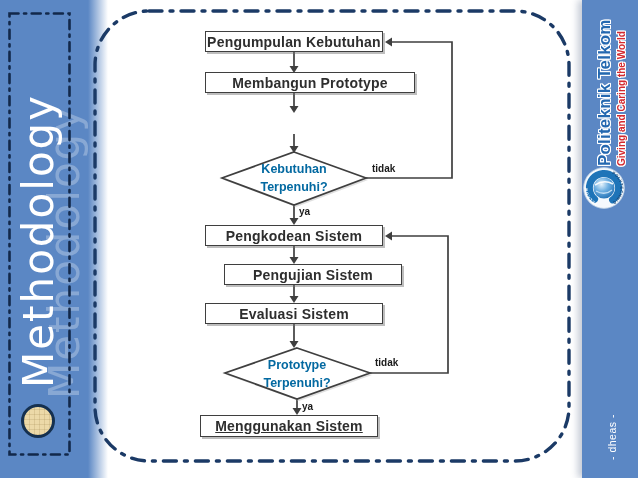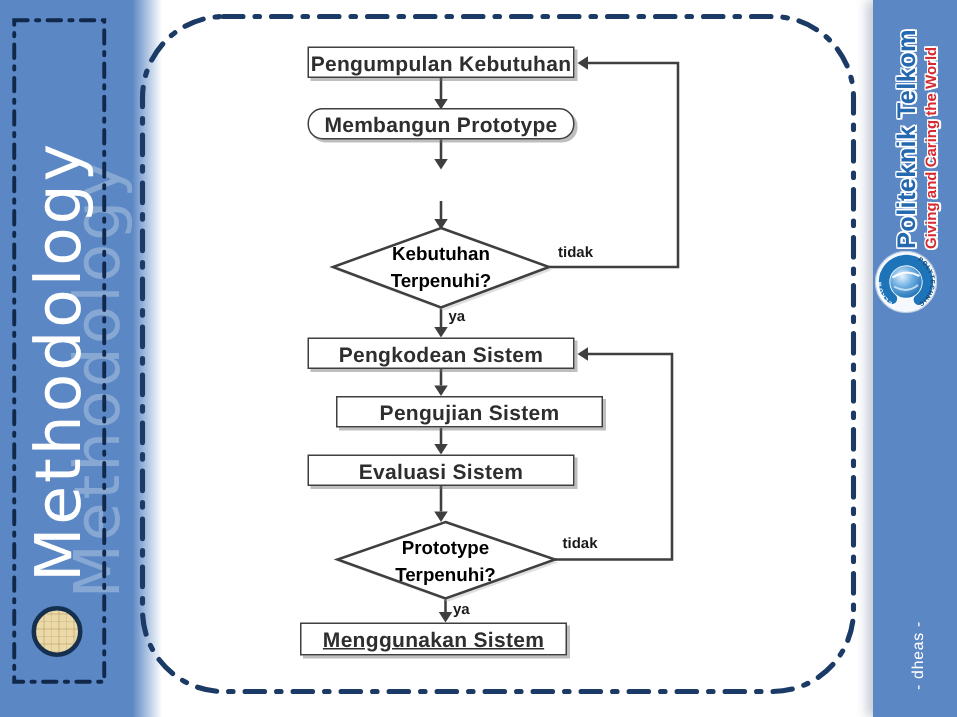--- a/index.html
+++ b/index.html
@@ -27,28 +27,28 @@
   
   .content-dash{position:absolute;left:0;top:0;z-index:2;}
 
   
   .fc-svg{position:absolute;left:0;top:0;z-index:2;}
   .fc-box{position:absolute;box-sizing:border-box;height:21px;background:#fff;
     border:1.6px solid #3f3f3f;box-shadow:2px 2px 0 rgba(110,110,110,0.45);
     display:flex;align-items:center;justify-content:center;
     font-size:14px;font-weight:bold;color:#2e2e2e;letter-spacing:0.2px;z-index:3;}
   .b0{left:205px;top:31px;width:178px;}
-  .b1{left:205px;top:72px;width:178px;border-radius:10px;}
+  .b1{left:205px;top:72px;width:210px;}
   .b2{left:205px;top:113px;width:178px;}
   .b3{left:205px;top:225px;width:178px;text-align:right;}
   .b4{left:205px;top:264px;width:178px;margin-left:19px;}
   .b5{left:205px;top:303px;width:178px;text-align:right;}
   .b6{left:200px;top:415px;width:178px;height:22px;text-decoration:underline;}
   .fc-diamond-label{position:absolute;width:144px;text-align:center;z-index:3;
-    font-size:12.5px;font-weight:bold;color:#000000;line-height:1.45;}
+    font-size:12.5px;font-weight:bold;color:#0369a1;line-height:1.45;}
   .d0{left:222px;top:160px;}
   .d1{left:225px;top:356px;}
   .fc-lbl{position:absolute;font-size:10px;font-weight:bold;color:#1a1a1a;z-index:3;}
   .lbl-tidak1{left:372px;top:163px;}
   .lbl-ya1{left:299px;top:206px;}
   .lbl-tidak2{left:375px;top:357px;}
   .lbl-ya2{left:302px;top:401px;}
 
   
   .right-panel{position:absolute;left:582px;top:0;width:56px;height:478px;background:#5b87c4;

